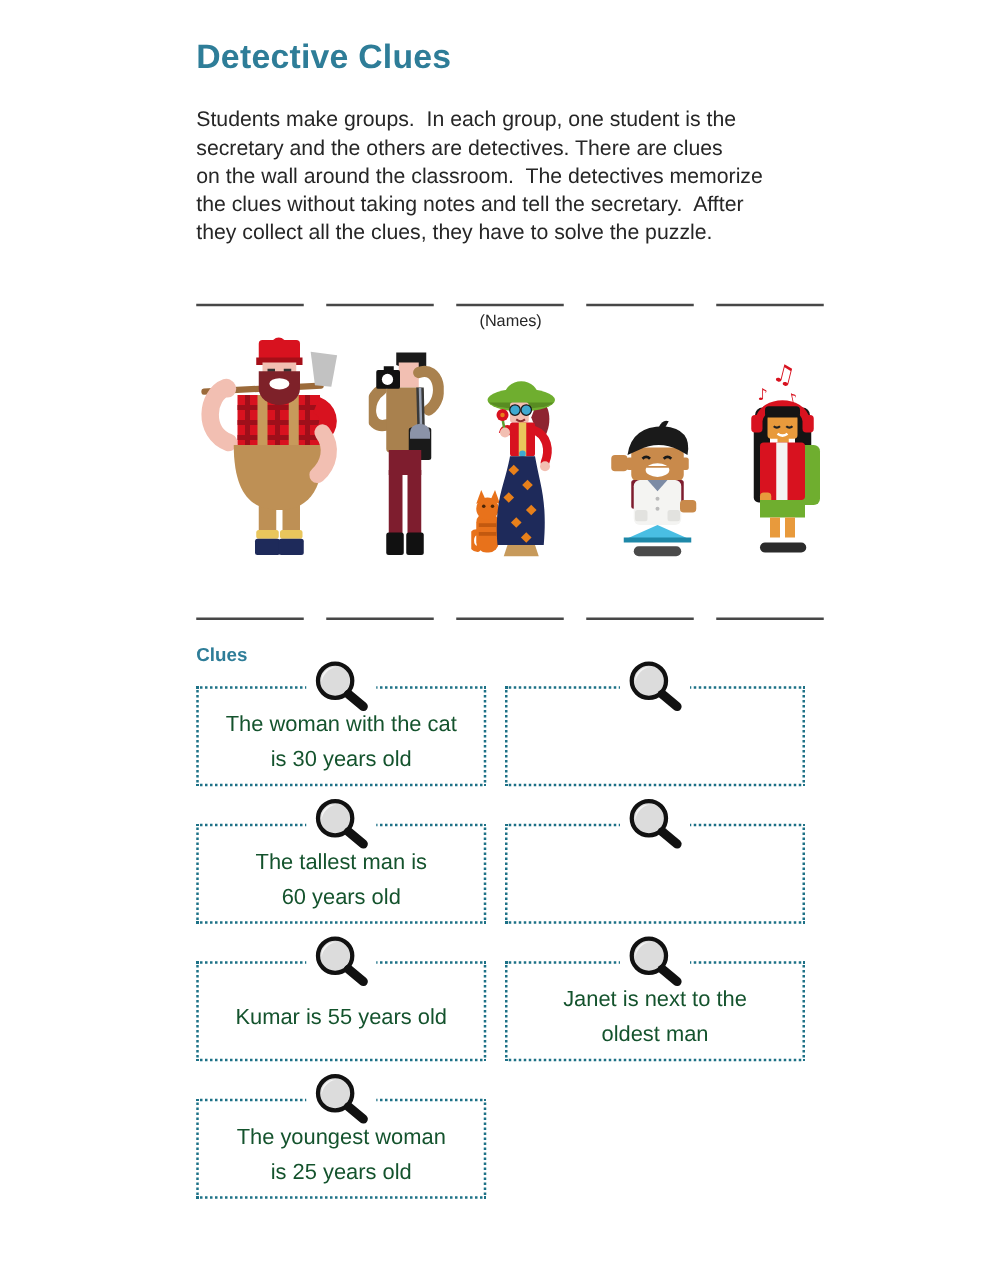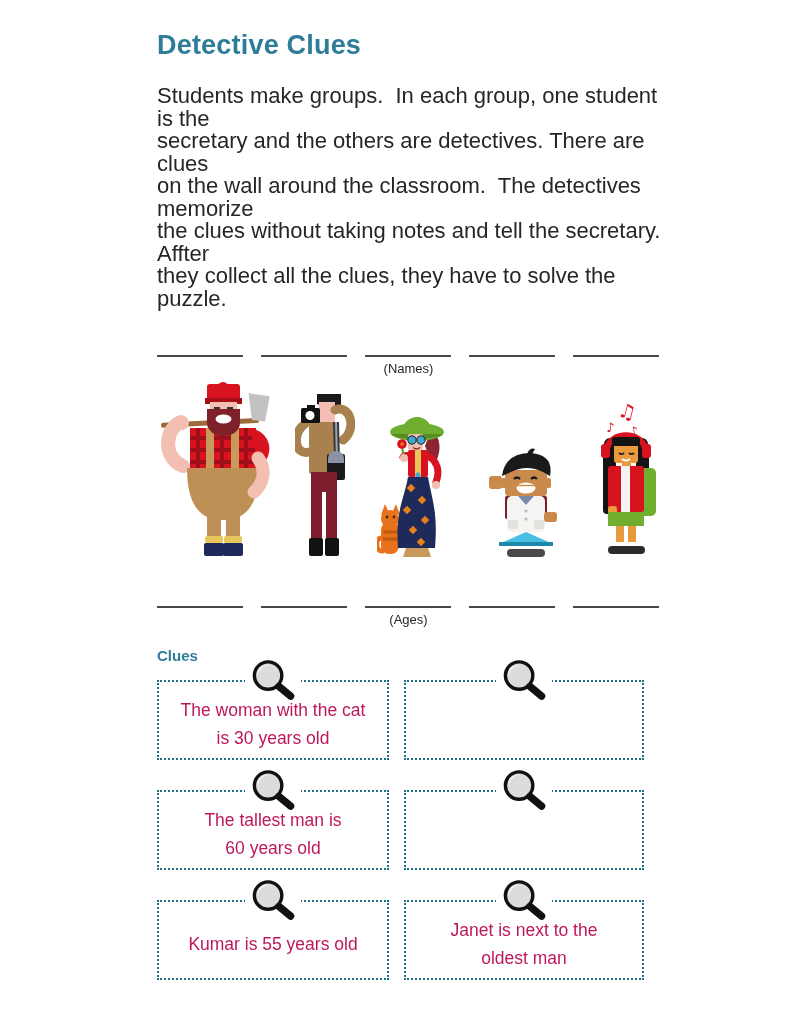--- a/index.html
+++ b/index.html
@@ -9,21 +9,21 @@
     font-family: "Liberation Sans", sans-serif;
     color: #2a2a2a; overflow: hidden;
   }
   .page { position: relative; width: 792px; height: 1024px; padding: 30px 0 0 157px; }
 
   .title {
     margin: 0; font-size: 27px; font-weight: bold; color: #2e7d98; letter-spacing: .2px;
   }
   .intro {
     margin: 24px 0 0 0; width: 520px;
-    font-size: 22px; line-height: 22.5px; white-space: pre-wrap; color: #262626;
+    font-size: 17px; line-height: 22.5px; white-space: pre-wrap; color: #262626;
   }
 
   .blank-row { display: flex; gap: 18px; width: 503px; }
   .blank-row.names { margin-top: 45px; }
   .blank-row.ages { margin-top: 48px; }
   .blank { width: 86px; height: 2px; border-bottom: 2px solid #474747; }
   .row-label { width: 503px; text-align: center; font-size: 13px; margin-top: 4px; color: #262626; }
 
   .characters { position: relative; width: 530px; height: 180px; margin-top: 2px; }
   .characters svg { position: absolute; bottom: 0; }
@@ -43,21 +43,21 @@
     grid-template-columns: 232px 240px; column-gap: 15px; row-gap: 30px;
   }
   .clue-box {
     position: relative; height: 80px; background: #fff;
     border: 2px dotted #1d7186;
     display: flex; align-items: center; justify-content: center;
     padding: 12px 8px 4px 8px;
   }
   .clue-text {
     font-size: 17.5px; line-height: 28px; text-align: center;
-    white-space: pre-line; color: #be185d;
+    white-space: pre-line; color: #14532d;
   }
   .icon-mask {
     position: absolute; top: -5px; left: 50%; transform: translateX(-50%);
     width: 56px; height: 8px; background: #fff;
   }
   .magnifier {
     position: absolute; top: -25px; left: 50%; transform: translateX(-50%);
     width: 47px; height: 47px;
   }
 </style>
@@ -239,21 +239,20 @@
     </svg>
   </div>
 
   <div class="blank-row ages">
     <div class="blank"></div>
     <div class="blank"></div>
     <div class="blank"></div>
     <div class="blank"></div>
     <div class="blank"></div>
   </div>
-  <div class="row-label">(Ages)</div>
 
   <h2 class="clues-heading">Clues</h2>
 
   <div class="clue-grid">
 
     <div class="clue-box">
       <span class="icon-mask"></span>
       <svg class="magnifier" viewBox="0 0 48 48">
         <circle cx="19" cy="19" r="14" fill="#dcdcdc" stroke="#111" stroke-width="3.5"></circle>
         <path d="M10,12 a11,11 0 0 1 10,-4 a14,14 0 0 0 -12,12 a11,11 0 0 1 2,-8" fill="#f5f5f5"></path>
@@ -306,16 +305,26 @@
       <span class="icon-mask"></span>
       <svg class="magnifier" viewBox="0 0 48 48">
         <circle cx="19" cy="19" r="14" fill="#dcdcdc" stroke="#111" stroke-width="3.5"></circle>
         <path d="M10,12 a11,11 0 0 1 10,-4 a14,14 0 0 0 -12,12 a11,11 0 0 1 2,-8" fill="#f5f5f5"></path>
         <line x1="30" y1="30" x2="42" y2="40" stroke="#111" stroke-width="7.5" stroke-linecap="round"></line>
       </svg>
       <span class="clue-text">Janet is next to the
 oldest man</span>
     </div>
 
+    <div class="clue-box">
+      <span class="icon-mask"></span>
+      <svg class="magnifier" viewBox="0 0 48 48">
+        <circle cx="19" cy="19" r="14" fill="#dcdcdc" stroke="#111" stroke-width="3.5"></circle>
+        <path d="M10,12 a11,11 0 0 1 10,-4 a14,14 0 0 0 -12,12 a11,11 0 0 1 2,-8" fill="#f5f5f5"></path>
+        <line x1="30" y1="30" x2="42" y2="40" stroke="#111" stroke-width="7.5" stroke-linecap="round"></line>
+      </svg>
+      <span class="clue-text">The youngest woman
+is 25 years old</span>
+    </div>
 
 
   </div>
 </div>
 
 </body></html>

